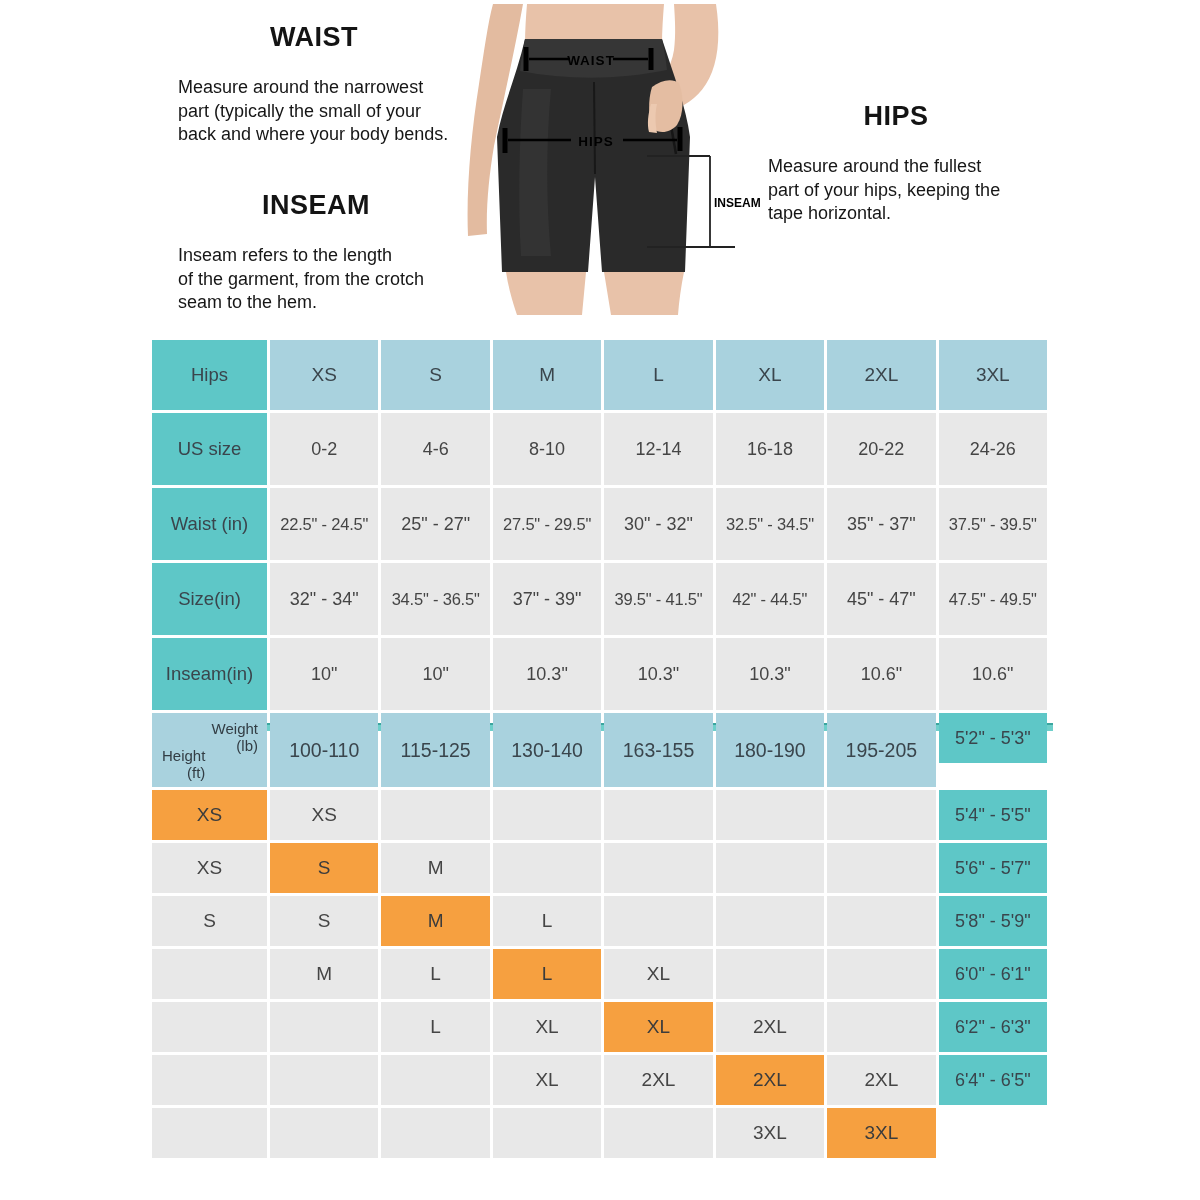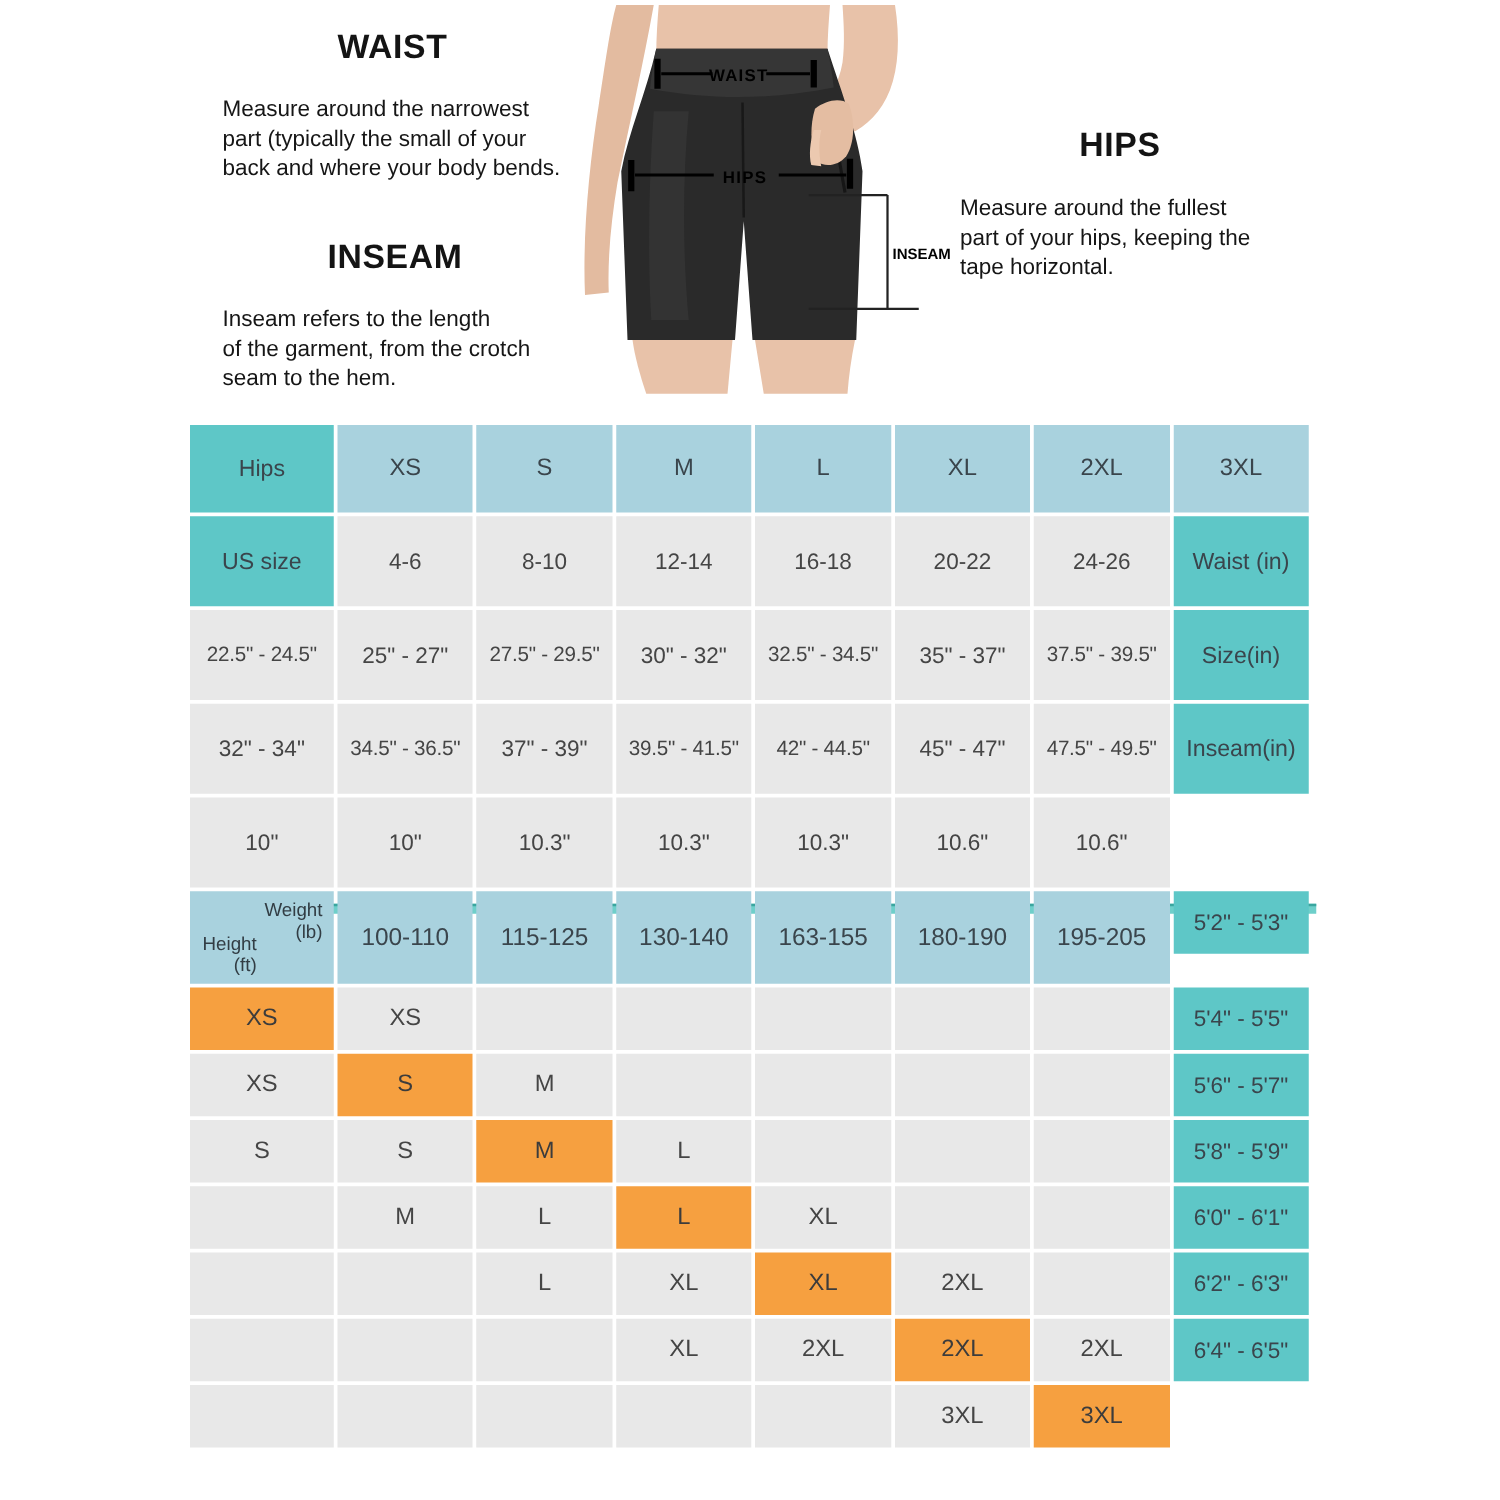--- a/index.html
+++ b/index.html
@@ -115,20 +115,21 @@
 <div class="abs grid" id="size-table">
     <div class="cell hcell label">Hips</div>
     <div class="cell hcell head">XS</div>
     <div class="cell hcell head">S</div>
     <div class="cell hcell head">M</div>
     <div class="cell hcell head">L</div>
     <div class="cell hcell head">XL</div>
     <div class="cell hcell head">2XL</div>
     <div class="cell hcell head">3XL</div>
     <div class="cell rcell label">US size</div>
+    <div class="cell rcell val">0-2</div>
     <div class="cell rcell val">4-6</div>
     <div class="cell rcell val">8-10</div>
     <div class="cell rcell val">12-14</div>
     <div class="cell rcell val">16-18</div>
     <div class="cell rcell val">20-22</div>
     <div class="cell rcell val">24-26</div>
     <div class="cell rcell label">Waist (in)</div>
     <div class="cell rcell val tight">22.5" - 24.5"</div>
     <div class="cell rcell val">25" - 27"</div>
     <div class="cell rcell val tight">27.5" - 29.5"</div>

